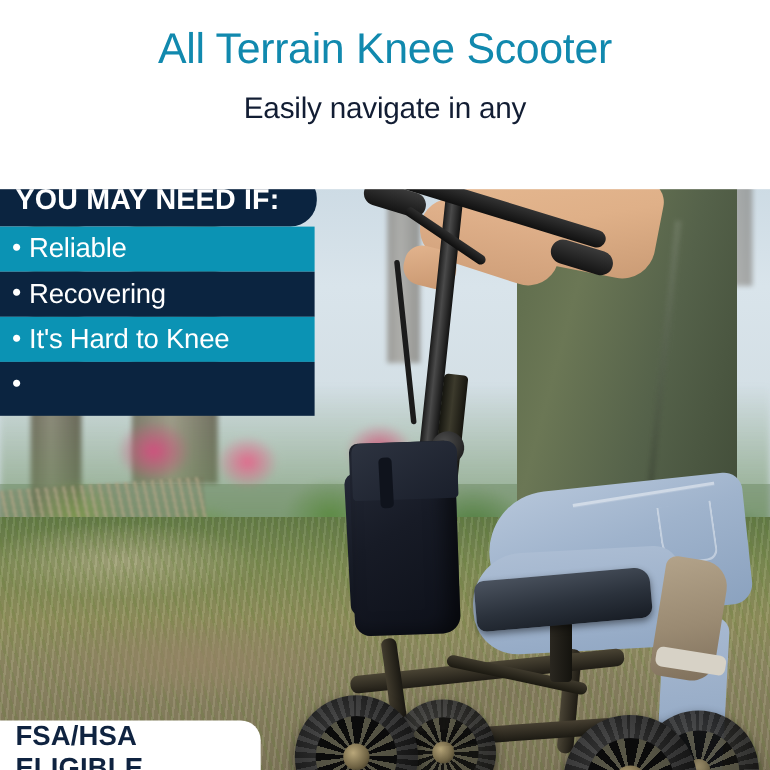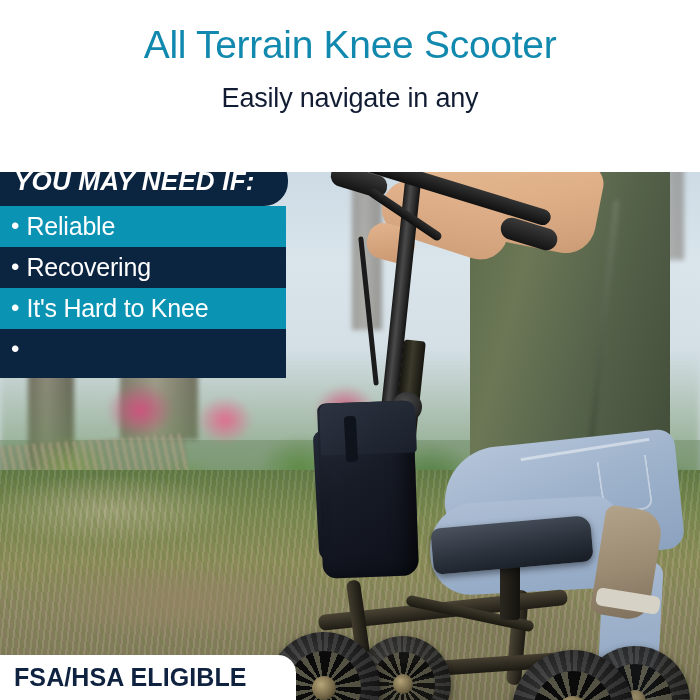--- a/index.html
+++ b/index.html
@@ -488,21 +488,20 @@
     align-items: center;
     padding-left: 14px;
     box-sizing: border-box;
   }
   .panel-head-text {
     color: #ffffff;
     font-size: 26px;
     font-weight: 700;
     letter-spacing: 0.2px;
     line-height: 28px;
-    font-style: italic;
   }
 
   .row {
     width: 286px;
     box-sizing: border-box;
     padding: 5px 12px 6px 11px;
     display: flex;
     align-items: flex-start;
   }
   .row.teal { background: #0b93b4; }
@@ -522,27 +521,27 @@
     line-height: 30px;
     font-weight: 400;
     letter-spacing: -0.2px;
   }
 
   
   .fsa {
     position: absolute;
     left: 0;
     top: 655px;
-    width: 296px;
+    width: 237px;
     height: 45px;
     background: #ffffff;
     border-radius: 0 18px 0 0;
     z-index: 35;
     display: flex;
-    align-items: center;
+    align-items: flex-start;
     padding-left: 14px;
     box-sizing: border-box;
   }
   .fsa-text {
     color: #0f2340;
     font-size: 25px;
     font-weight: 700;
     letter-spacing: 0.1px;
   }
 </style>

